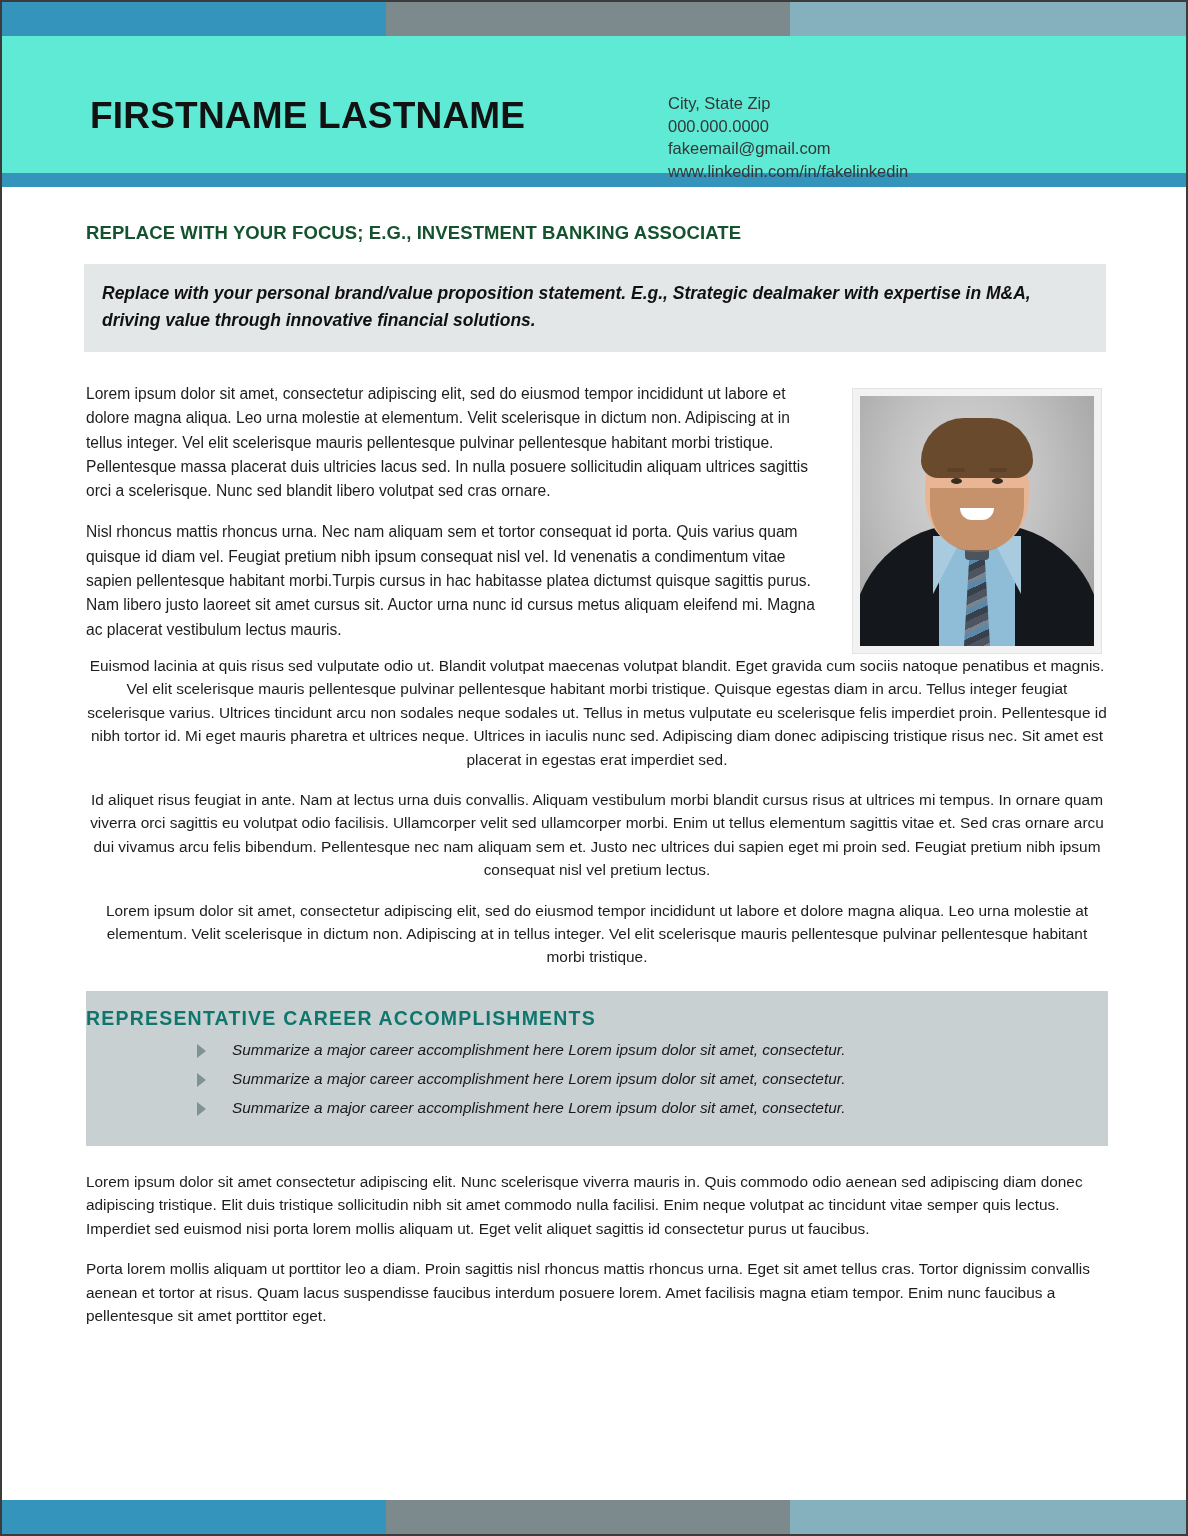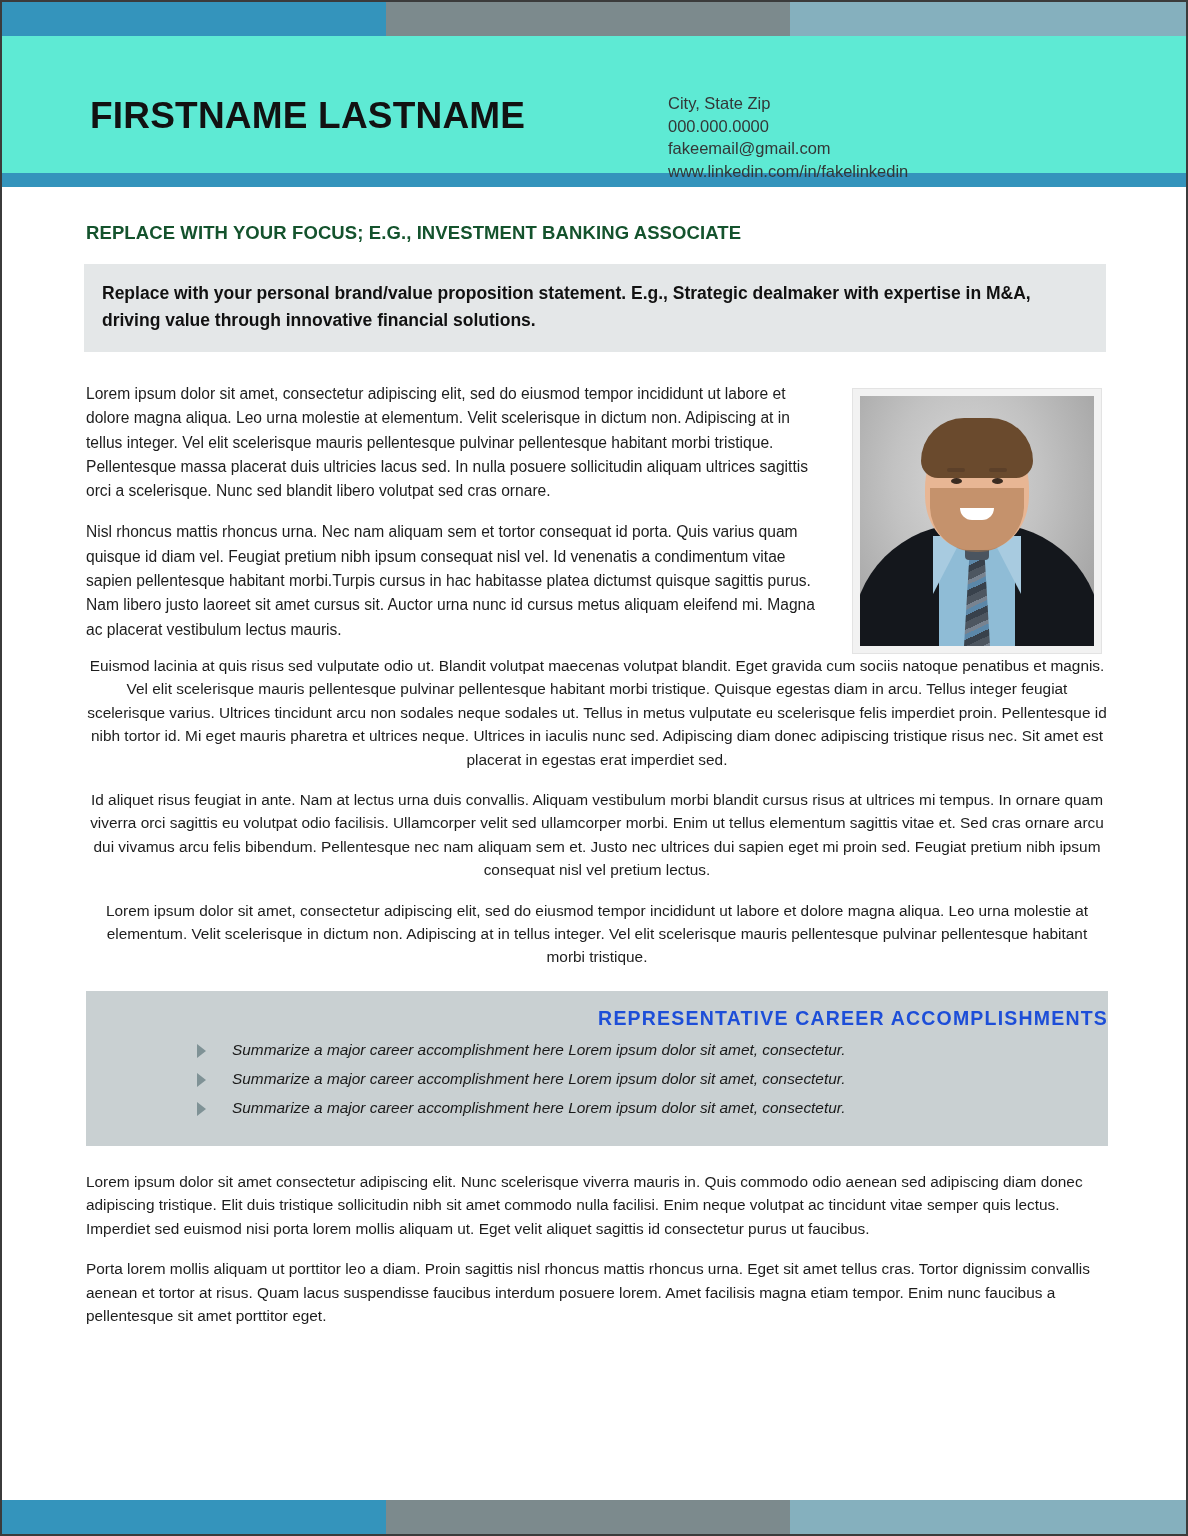--- a/index.html
+++ b/index.html
@@ -100,20 +100,21 @@
     background: #e4e7e8;
     padding: 16px 18px 18px 18px;
     box-sizing: border-box;
     width: 1022px;
   }
   .brand-text {
     font-size: 17.5px;
     font-weight: bold;
     line-height: 27px;
     color: #111111;
+    font-style: italic;
   }
 
   
   .intro-row {
     margin-top: 30px;
     position: relative;
     min-height: 272px;
   }
   .intro-text {
     width: 742px;
@@ -282,25 +283,25 @@
 
   
   .accomp {
     margin-top: 22px;
     background: #c9d0d2;
     width: 1022px;
     padding: 16px 0 20px 0;
     box-sizing: border-box;
   }
   .accomp-title {
-    text-align: right;
+    text-align: left;
     font-size: 19.5px;
     font-weight: bold;
     letter-spacing: 1.2px;
-    color: #1d4ed8;
+    color: #0f766e;
     margin-bottom: 9px;
   }
   .accomp-list {
     list-style: none;
     margin: 7px;
     padding: 0 0 0 104px;
     font-style: italic;
   }
   .accomp-item {
     display: flex;

